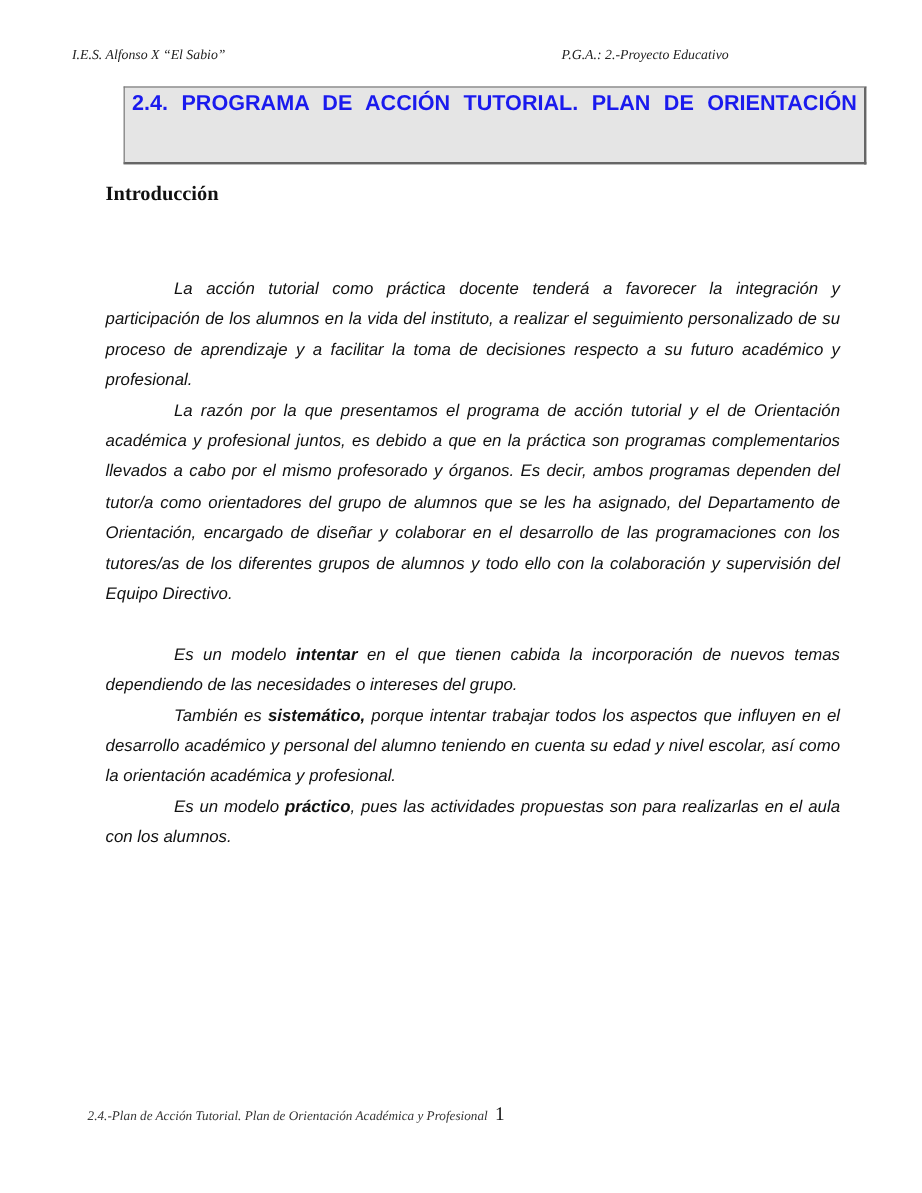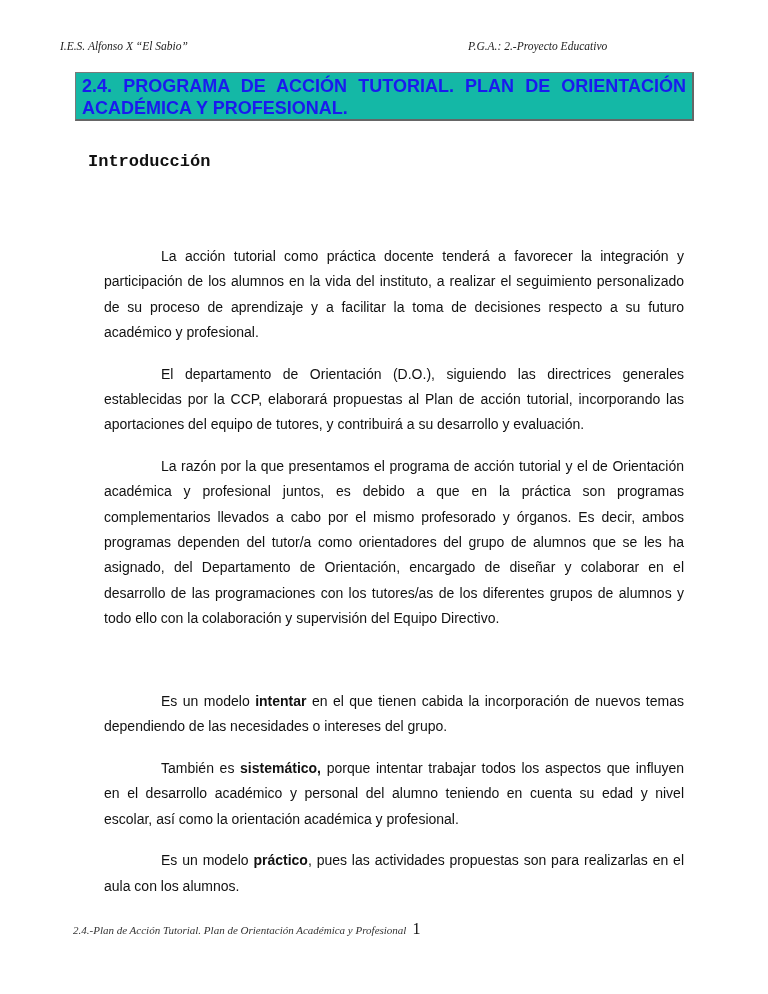--- a/index.html
+++ b/index.html
@@ -2,64 +2,62 @@
 <html><head>
   <meta charset="utf-8">
   <style>
     html, body { margin: 0; padding: 0; background: #ffffff; }
     body { width: 768px; height: 994px; position: relative; overflow: hidden; }
     .page { position: absolute; left: 0; top: 0; width: 764px; height: 994px; background: #fff; }
     .hdr { position: absolute; top: 40px; font-family: "Liberation Serif", serif; font-style: italic; font-size: 11.5px; color: #222; }
     .hdr-left { left: 60px; }
     .hdr-right { left: 468px; }
     .title-box {
-      position: absolute; left: 75px; top: 72px; width: 604px; height: 44px;
-      background: #14b8a6; border: 1px solid #7a7a7a; border-right: 2px solid #666; border-bottom: 2px solid #666;
-      padding: 2px 6px 0 6px; box-sizing: content-box;
+      position: absolute; left: 103px; top: 72px; width: 604px; height: 44px;
+      background: #e5e5e5; border: 1px solid #7a7a7a; border-right: 2px solid #666; border-bottom: 2px solid #666;
+      padding: 2px 6px 16px 6px; box-sizing: content-box;
     }
     .title-line {
       font-family: "Liberation Sans", sans-serif; font-weight: bold; font-size: 18px;
       color: #1a1aee; line-height: 22px; white-space: nowrap;
     }
     .title-line.justify { text-align: justify; text-align-last: justify; }
     .intro-heading {
       position: absolute; left: 88px; top: 152px;
-      font-family: Liberation Mono, monospace; font-weight: bold; font-size: 17px; color: #111;
+      font-family: Liberation Serif, serif; font-weight: bold; font-size: 17px; color: #111;
     }
     .body {
       position: absolute; left: 88px; top: 228px; width: 612px;
       font-family: "Liberation Sans", sans-serif; font-size: 14px; color: #111; line-height: 25.4px;
     }
-    .p { margin: 16px; text-align: justify; text-indent: 57px; }
+    .p { margin: 0; text-align: justify; text-indent: 57px; font-style: italic; }
     .gap { height: 25.4px; }
     .b { font-weight: bold; }
     .footer {
       position: absolute; left: 73px; top: 920px; font-family: "Liberation Serif", serif; font-style: italic;
       font-size: 11px; color: #333; white-space: nowrap;
     }
     .pagenum { font-style: normal; font-size: 16px; margin-left: 6px; color: #111; }
   </style>
 </head>
 <body>
 
 <div class="page">
 
   <div class="hdr hdr-left">I.E.S. Alfonso X “El Sabio”</div>
   <div class="hdr hdr-right">P.G.A.: 2.-Proyecto Educativo</div>
 
   <div class="title-box">
     <div class="title-line justify">2.4. PROGRAMA DE ACCIÓN TUTORIAL. PLAN DE ORIENTACIÓN</div>
-    <div class="title-line">ACADÉMICA Y PROFESIONAL.</div>
   </div>
 
   <div class="intro-heading">Introducción</div>
 
   <div class="body">
     <p class="p">La acción tutorial como práctica docente tenderá a favorecer la integración y participación de los alumnos en la vida del instituto, a realizar el seguimiento personalizado de su proceso de aprendizaje y a facilitar la toma de decisiones respecto a su futuro académico y profesional.</p>
-    <p class="p">El departamento de Orientación (D.O.), siguiendo las directrices generales establecidas por la CCP, elaborará propuestas al Plan de acción tutorial, incorporando las aportaciones del equipo de tutores, y contribuirá a su desarrollo y evaluación.</p>
     <p class="p">La razón por la que presentamos el programa de acción tutorial y el de Orientación académica y profesional juntos, es debido a que en la práctica son programas complementarios llevados a cabo por el mismo profesorado y órganos. Es decir, ambos programas dependen del tutor/a como orientadores del grupo de alumnos que se les ha asignado, del Departamento de Orientación, encargado de diseñar y colaborar en el desarrollo de las programaciones con los tutores/as de los diferentes grupos de alumnos y todo ello con la colaboración y supervisión del Equipo Directivo.</p>
     <div class="gap"></div>
     <p class="p"><span>Es un modelo </span><span class="b">intentar</span><span> en el que tienen cabida la incorporación de nuevos temas dependiendo de las necesidades o intereses del grupo.</span></p>
     <p class="p"><span>También es </span><span class="b">sistemático,</span><span> porque intentar trabajar todos los aspectos que influyen en el desarrollo académico y personal del alumno teniendo en cuenta su edad y nivel escolar, así como la orientación académica y profesional.</span></p>
     <p class="p"><span>Es un modelo </span><span class="b">práctico</span><span>, pues las actividades propuestas son para realizarlas en el aula con los alumnos.</span></p>
   </div>
 
   <div class="footer">
     <span>2.4.-Plan  de Acción Tutorial. Plan de  Orientación Académica y Profesional</span><span class="pagenum">1</span>
   </div>

